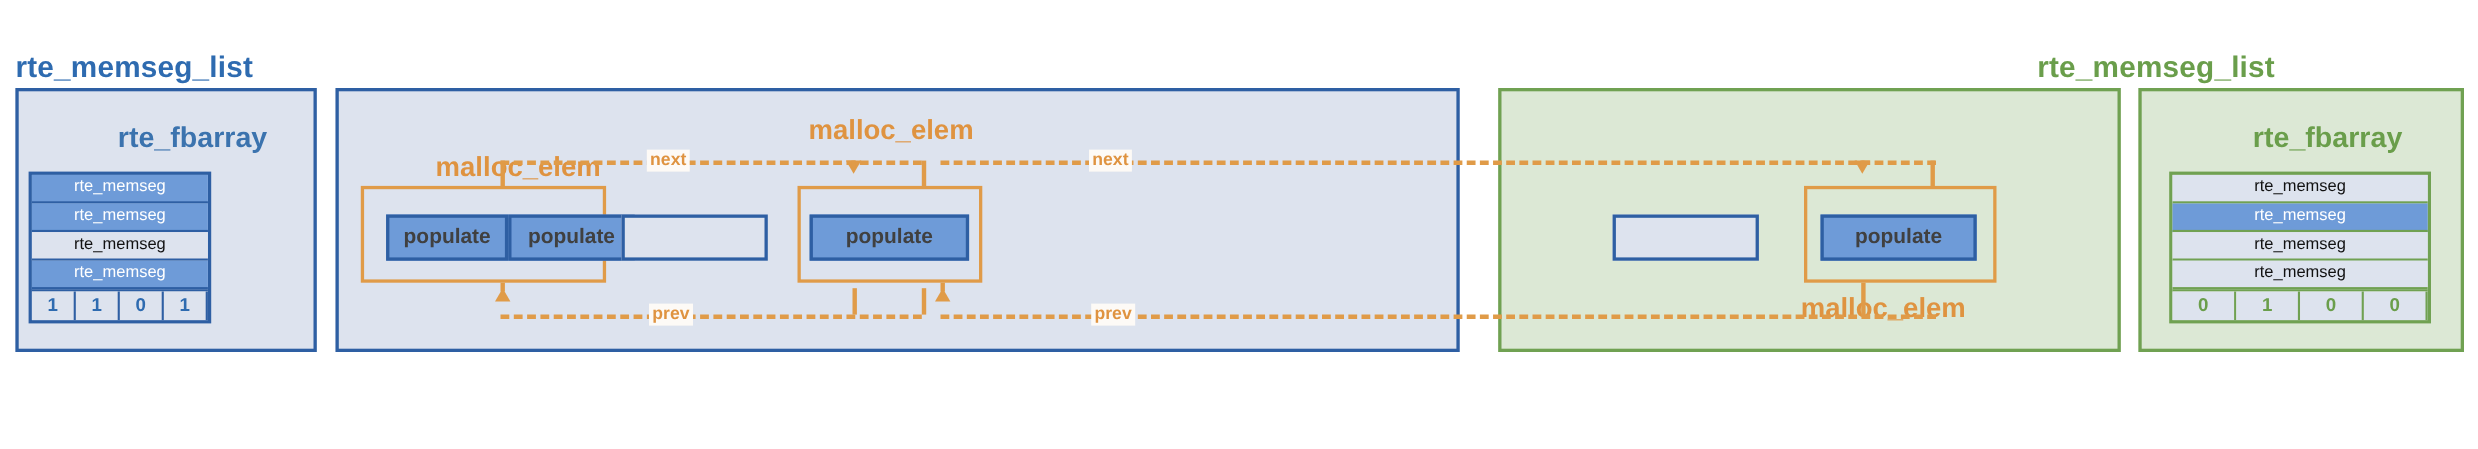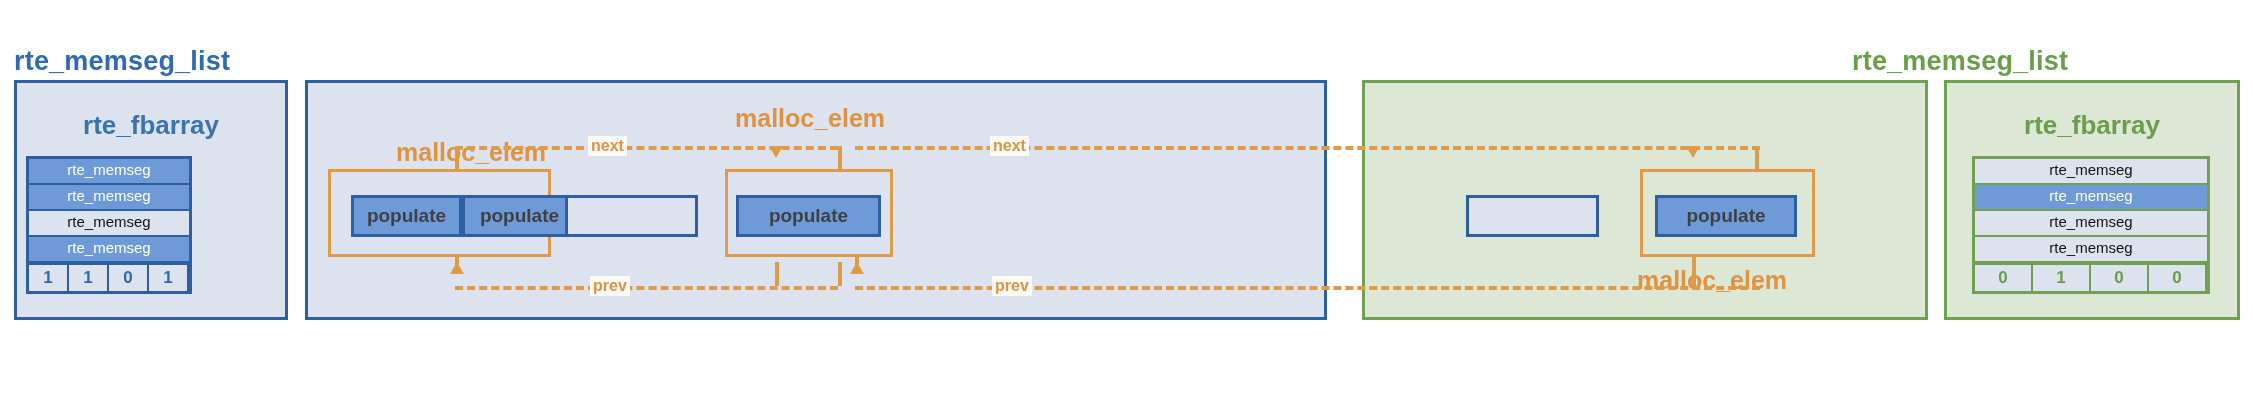--- a/index.html
+++ b/index.html
@@ -44,20 +44,21 @@
   .outer-title.blue { color: #2e6bb0; }
   .outer-title.green { color: #6a9e4b; }
 
   
   .fb-title {
     position: absolute;
     font-weight: bold;
     font-size: 26px;
     white-space: nowrap;
     text-align: center;
+    padding-left: 24px;
   }
   .fb-title.blue { color: #3b73ae; }
   .fb-title.green { color: #6a9e4b; }
 
   .fb-table {
     position: absolute;
     box-sizing: border-box;
     display: flex;
     flex-direction: column;
   }

